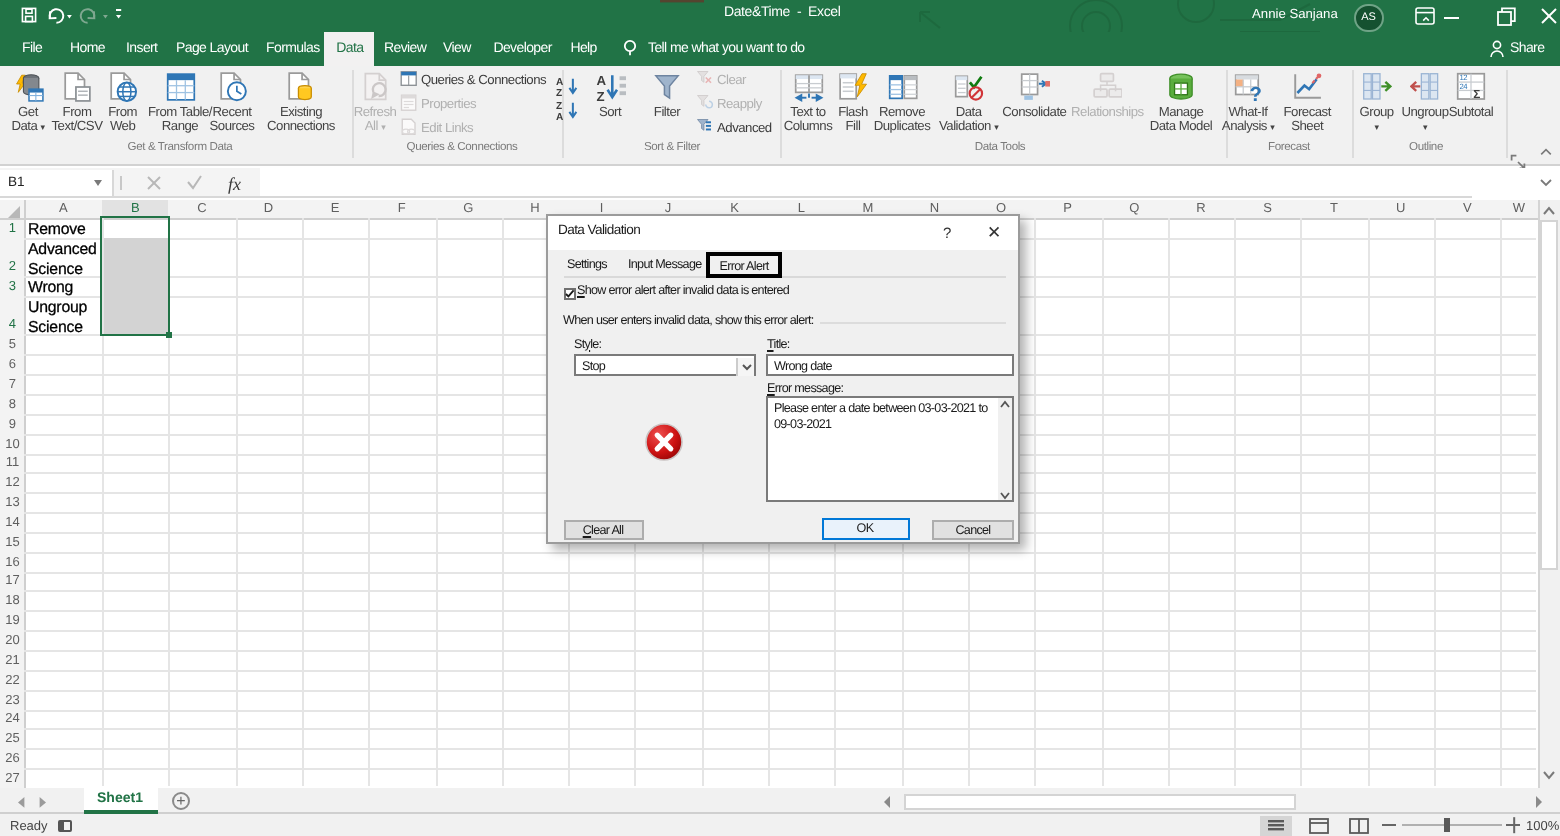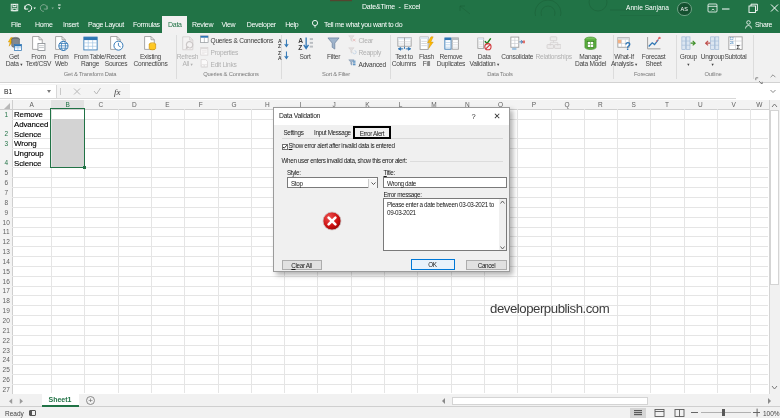--- a/index.html
+++ b/index.html
@@ -762,15 +762,14 @@
         <line x1="6.6" y1="6.6" x2="13.4" y2="13.4"></line>
         <line x1="13.4" y1="6.6" x2="6.6" y2="13.4"></line>
       </g>
     </svg>
 
     <div class="btn" style="left:8px;top:151.5px;width:40px;height:10.5px;line-height:9px;"><u>C</u>lear All</div>
     <div class="btn" style="left:137px;top:151px;width:44px;height:11px;line-height:10px;border:1.5px solid #0078d7;background:#e9f2fb;">OK</div>
     <div class="btn" style="left:192.5px;top:151.5px;width:41px;height:10.5px;line-height:9px;">Cancel</div>
   </div>
 
-  <div class="abs" style="left:490px;top:301px;font-size:13.2px;letter-spacing:-0.45px;color:#3c3c3c;">developerpublish.com</div>
 
 </div>
 
 </body></html>

